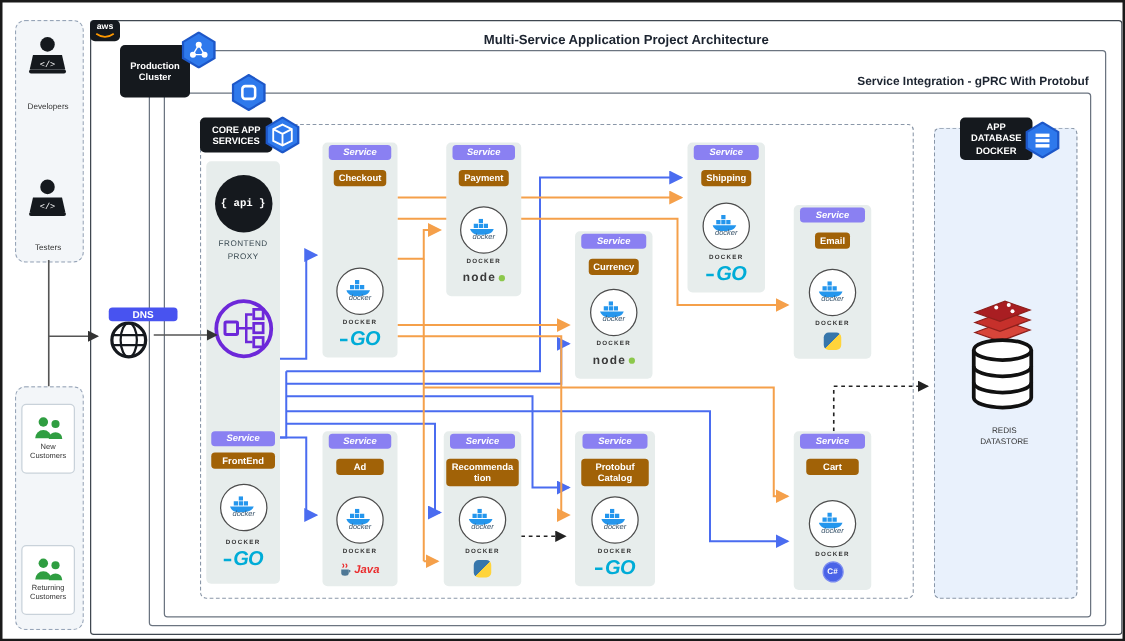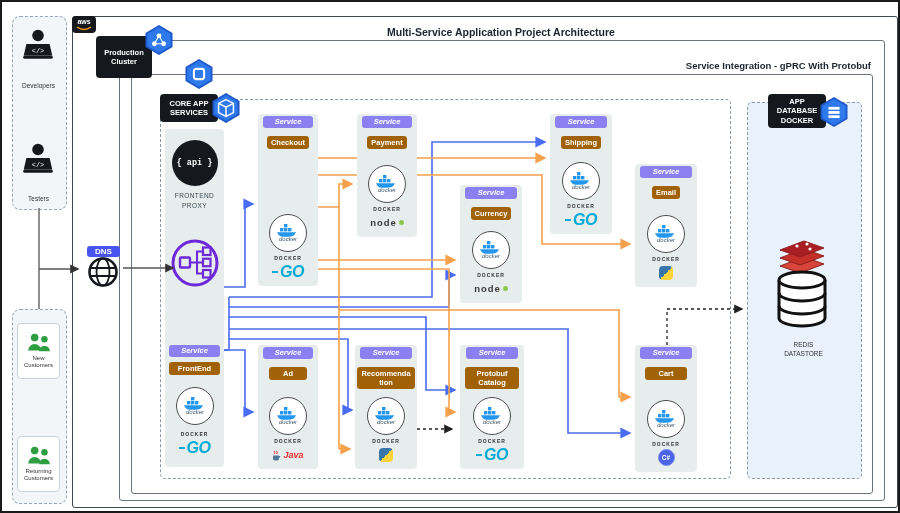--- a/index.html
+++ b/index.html
@@ -35,21 +35,21 @@
   .go-dash{display:inline-block;width:6px;height:2px;background:#00acd7;margin-right:2px;}
   .node-txt{color:#3a3a3a;font-weight:bold;font-size:9.5px;letter-spacing:1px;}
   .node-dot{display:inline-block;width:5px;height:5px;border-radius:50%;background:#8cc84b;margin-left:2px;}
   .java-txt{color:#ea2d2e;font-weight:bold;font-style:italic;font-size:9px;margin-left:2px;text-align:right;}
   .py-icon{width:14px;height:14px;border-radius:4px;background:linear-gradient(135deg,#3776ab 50%,#ffd43b 50%);}
   .cs-icon{width:17px;height:17px;border-radius:50%;background:#4a63e7;color:#fff;font-size:6.5px;font-weight:bold;display:flex;align-items:center;justify-content:center;border:1.5px solid #7b8cf0;box-sizing:border-box;}
   
   .api-circle{position:absolute;width:46px;height:46px;border-radius:50%;background:#15191e;color:#fff;display:flex;align-items:center;justify-content:center;font-family:"Liberation Mono",monospace;font-size:8.5px;font-weight:bold;}
   .proxy-label{position:absolute;width:100%;text-align:center;font-size:6.5px;letter-spacing:.4px;color:#37474f;line-height:1.5;}
   
-  .dns-badge{position:absolute;background:#4853f0;color:#fff;font-weight:bold;font-size:8px;border-radius:3px;padding:1px 8px;z-index:6;}
+  .dns-badge{position:absolute;background:#4853f0;color:#fff;font-weight:bold;font-size:8px;border-radius:3px;padding:1px 19px;z-index:6;}
   
   .redis-label{position:absolute;text-align:center;font-size:6.5px;color:#333;line-height:1.4;}
   svg.lines{position:absolute;left:0;top:0;z-index:1;pointer-events:none;}
   svg.lines.over{z-index:4;}
   .z3{z-index:3;}
 </style>
 </head>
 <body>
 
 <div id="canvas">

